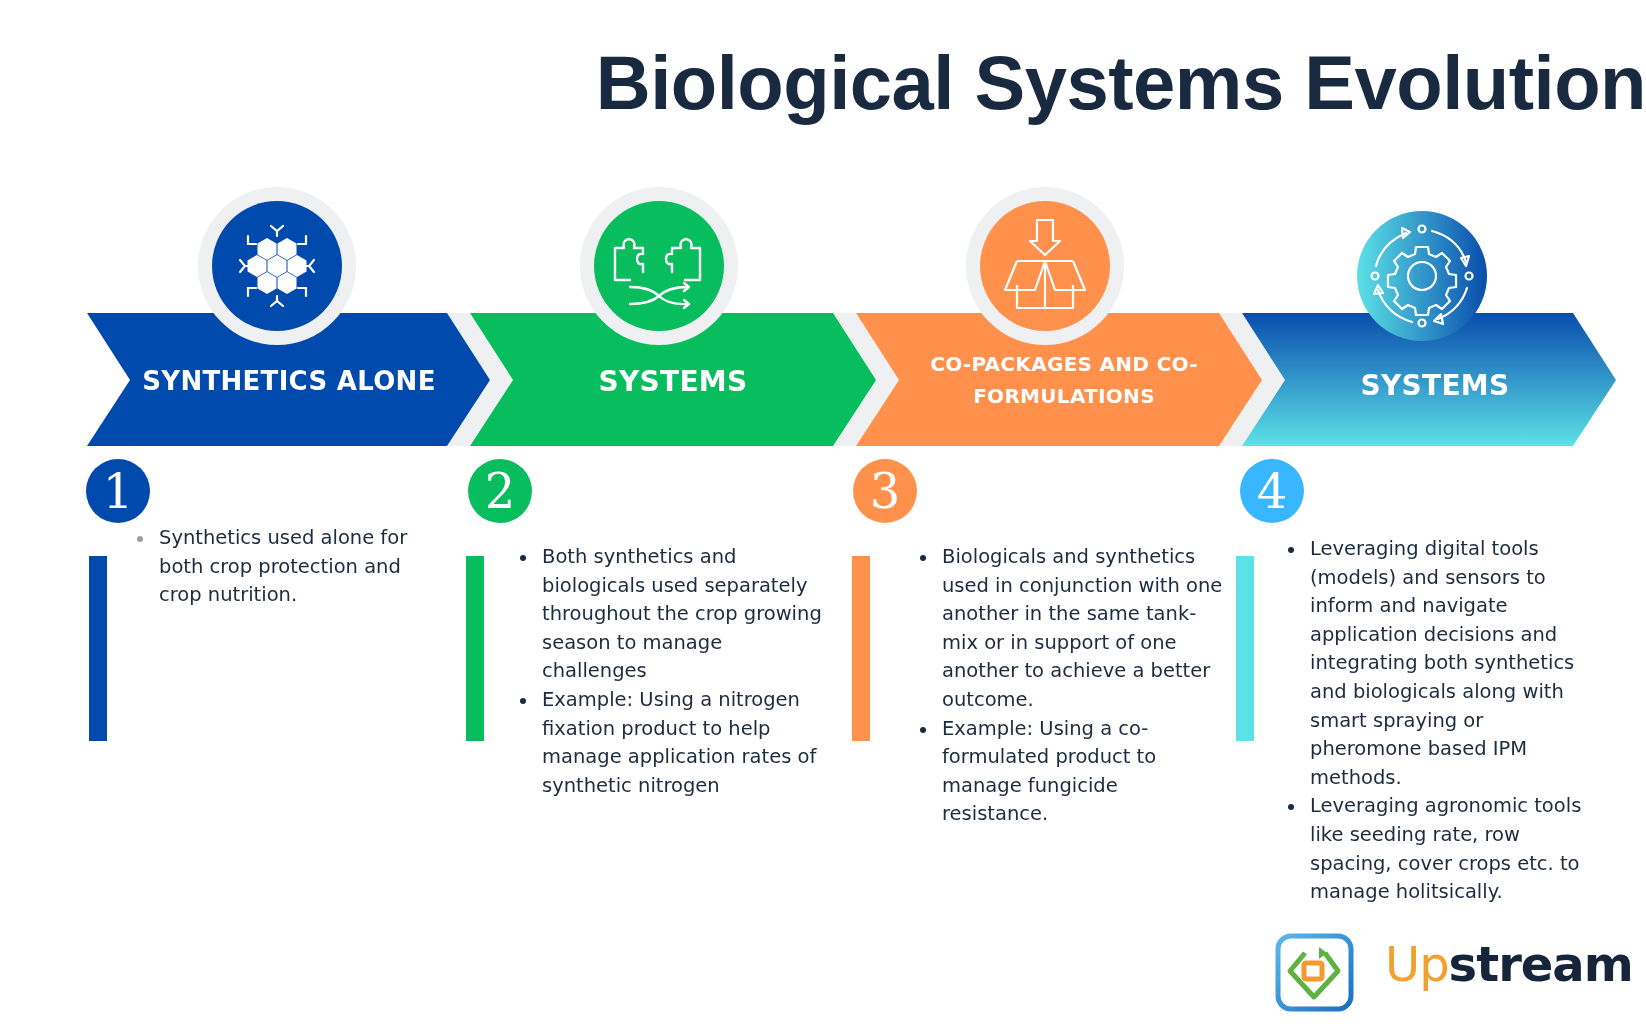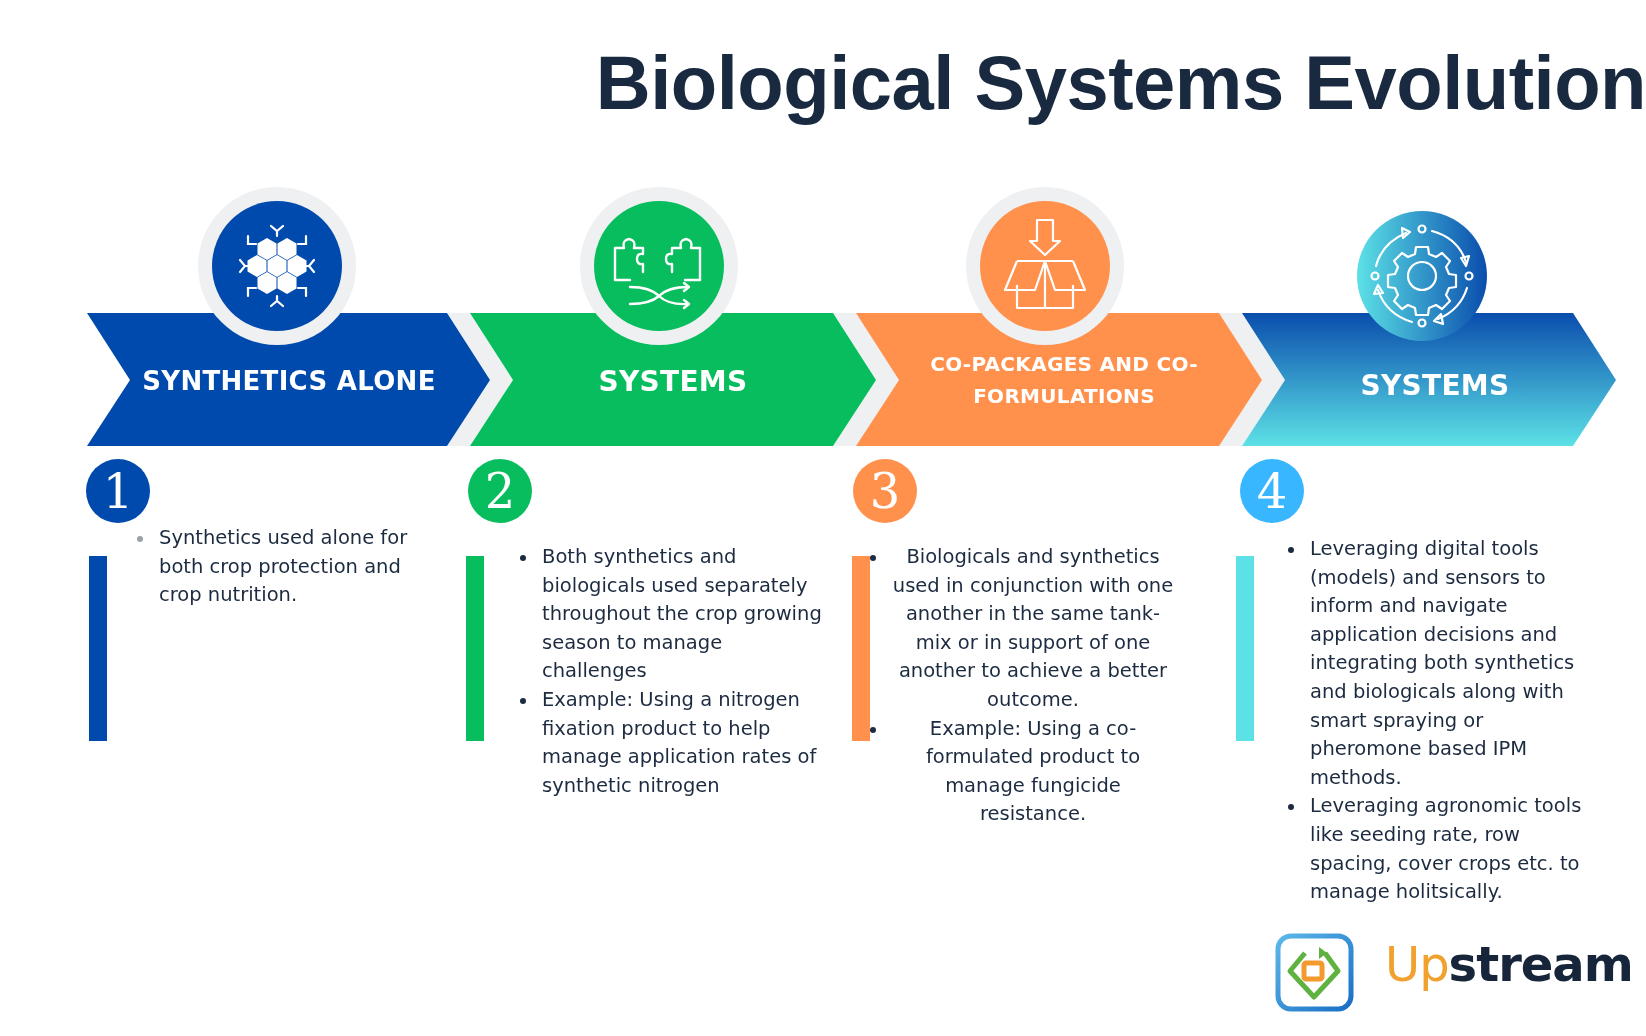--- a/index.html
+++ b/index.html
@@ -135,21 +135,21 @@
 <div class="vbar" style="left:852px; top:556px; height:185px; background:#ff914d;"></div>
 <div class="vbar" style="left:1236px; top:556px; height:185px; background:#5ce1e6;"></div>
 
 <ul class="desc grey" style="left:131px; top:524px; width:310px;">
   <li>Synthetics used alone for both crop protection and crop nutrition.</li>
 </ul>
 <ul class="desc" style="left:514px; top:543px; width:310px;">
   <li>Both synthetics and biologicals used separately throughout the crop growing season to manage challenges</li>
   <li>Example: Using a nitrogen fixation product to help manage application rates of synthetic nitrogen</li>
 </ul>
-<ul class="desc" style="left:864px; top:543px; width:310px;text-align:center;">
+<ul class="desc" style="left:914px; top:543px; width:310px;">
   <li>Biologicals and synthetics used in conjunction with one another in the same tank-mix or in support of one another to achieve a better outcome.</li>
   <li>Example: Using a co-formulated product to manage fungicide resistance.</li>
 </ul>
 <ul class="desc" style="left:1282px; top:535px; width:300px;">
   <li>Leveraging digital tools (models) and sensors to inform and navigate application decisions and integrating both synthetics and biologicals along with smart spraying or pheromone based IPM methods.</li>
   <li>Leveraging agronomic tools like seeding rate, row spacing, cover crops etc. to manage holitsically.</li>
 </ul>
 
 <svg style="position:absolute; left:1275px; top:933px;" width="79" height="79" viewBox="0 0 79 79">
   <defs>

